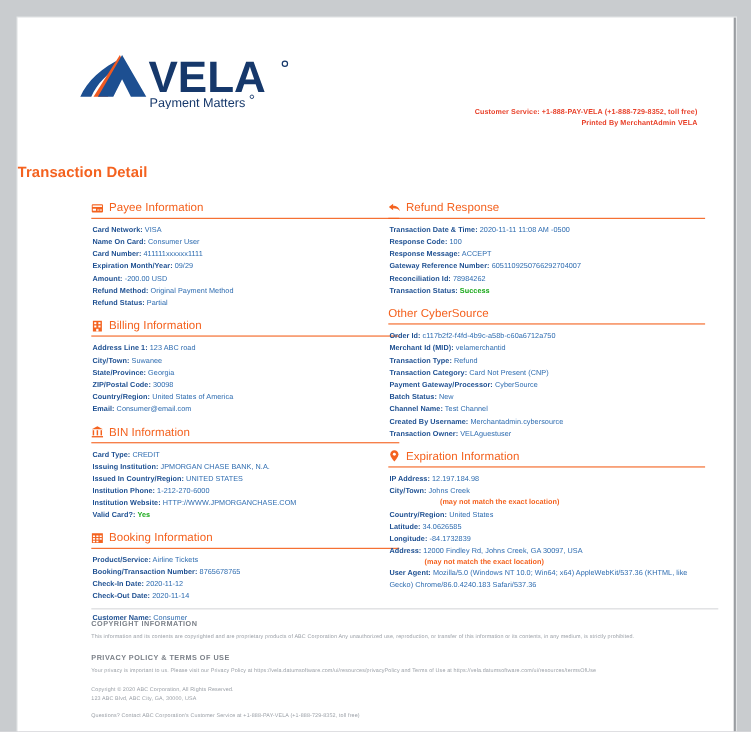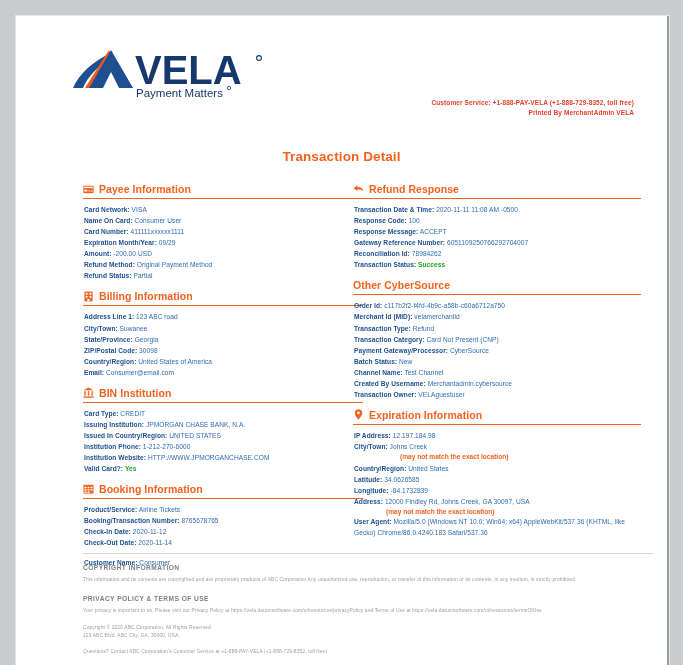--- a/index.html
+++ b/index.html
@@ -31,37 +31,36 @@
     position: absolute; right: 33px; top: 82px;
     text-align: right;
     color: #e8412a;
     font-size: 6.5px;
     font-weight: bold;
     line-height: 1.55;
     letter-spacing: .1px;
   }
   .page-title {
     position: absolute; left: 0; right: 0; top: 133px;
-    text-align: center;
     color: #f4621f;
     font-size: 13.5px;
     font-weight: bold;
     letter-spacing: .1px;
   }
   
   .col { position: absolute; top: 167px; }
   .col-left  { left: 67px;  width: 280px; }
   .col-right { left: 337px; width: 288px; }
 
   .section { margin-bottom: 9px; }
   .sec-head {
     display: flex; align-items: center; gap: 5px;
     color: #f4621f;
     font-size: 10.5px;
-    font-weight: bold;
+    font-weight: normal;
     padding-bottom: 3px;
     border-bottom: 1.6px solid #f4621f;
     margin-bottom: 5px;
     letter-spacing: .05px;
   }
   .sec-head.no-icon { padding-left: 0; }
   .sec-icon { display: inline-flex; width: 11px; height: 11px; flex: 0 0 11px; align-items: center; justify-content: center; }
   .sec-icon svg { display: block; }
 
   .rows { padding-left: 1px; }
@@ -188,21 +187,21 @@
         <div class="sec-head">
           <span class="sec-icon">
             <svg width="11" height="11" viewBox="0 0 14 14">
                 <path d="M7 0.6 L13.4 4.2 L0.6 4.2 Z" fill="#f4621f"></path>
                 <rect x="1.6" y="5.2" width="1.7" height="6" fill="#f4621f"></rect>
                 <rect x="6.2" y="5.2" width="1.7" height="6" fill="#f4621f"></rect>
                 <rect x="10.7" y="5.2" width="1.7" height="6" fill="#f4621f"></rect>
                 <rect x="0.4" y="12" width="13.2" height="1.7" fill="#f4621f"></rect>
               </svg>
           </span>
-          <span>BIN Institution</span>
+          <span>BIN Information</span>
         </div>
         <div class="rows">
           <div class="row"><span class="k">Card Type:</span> <span class="v">CREDIT</span></div>
           <div class="row"><span class="k">Issuing Institution:</span> <span class="v">JPMORGAN CHASE BANK, N.A.</span></div>
           <div class="row"><span class="k">Issued In Country/Region:</span> <span class="v">UNITED STATES</span></div>
           <div class="row"><span class="k">Institution Phone:</span> <span class="v">1-212-270-6000</span></div>
           <div class="row"><span class="k">Institution Website:</span> <span class="v">HTTP://WWW.JPMORGANCHASE.COM</span></div>
           <div class="row"><span class="k">Valid Card?:</span> <span class="v-green">Yes</span></div>
         </div>
       </div>

